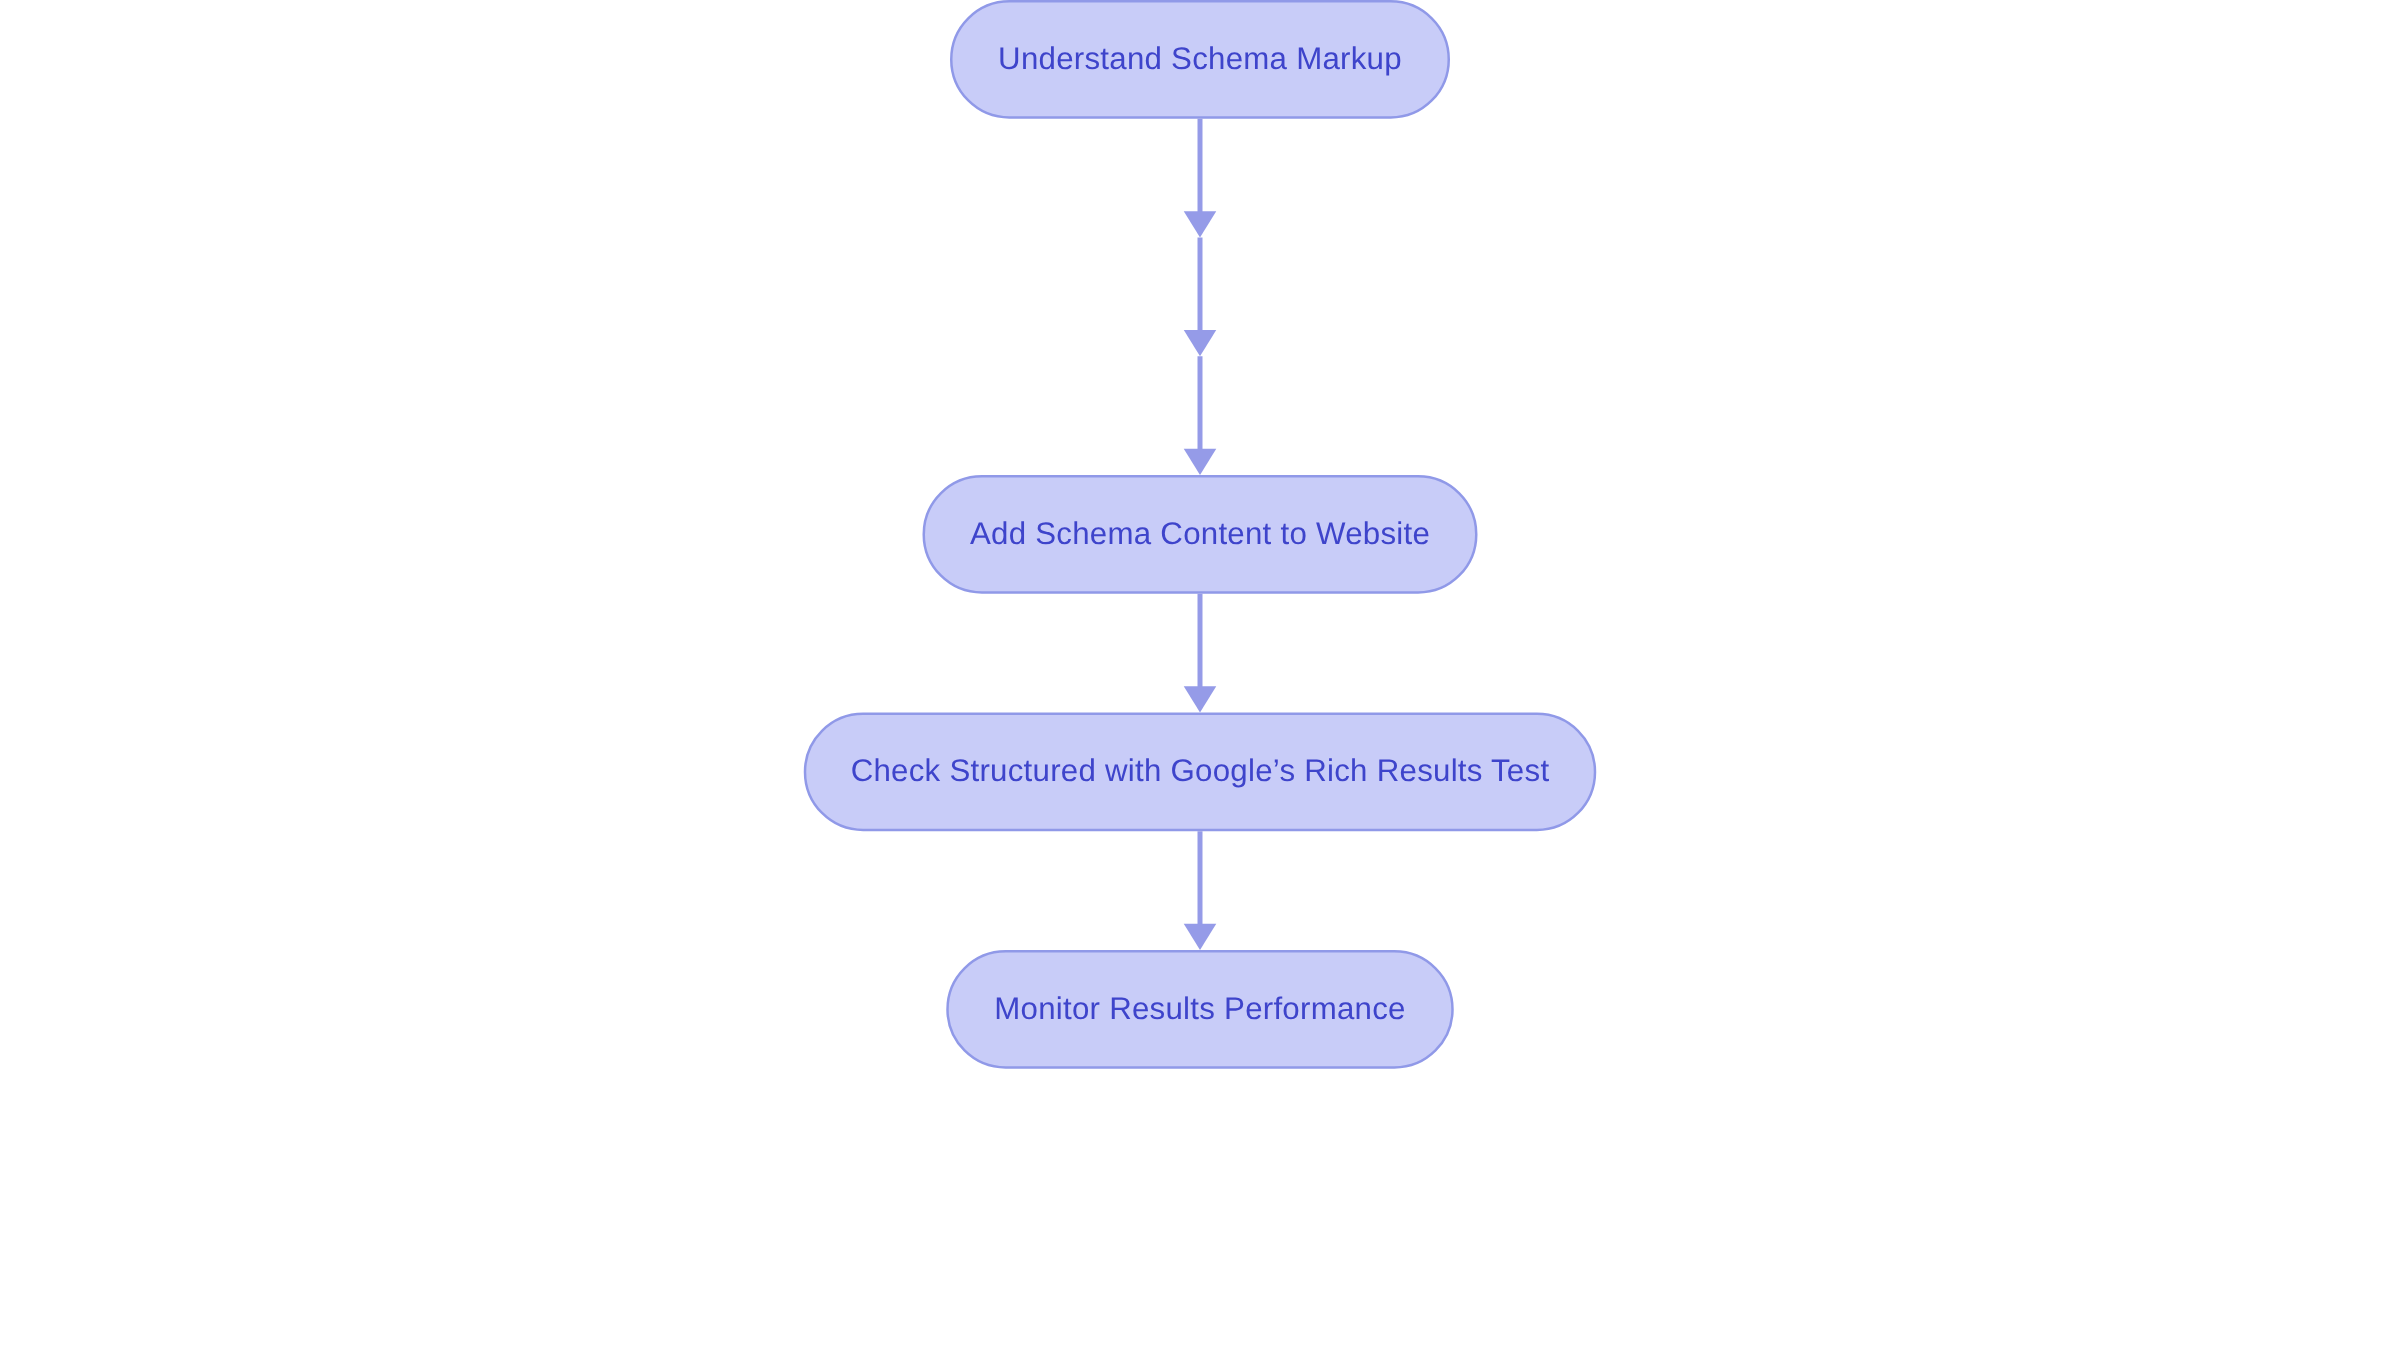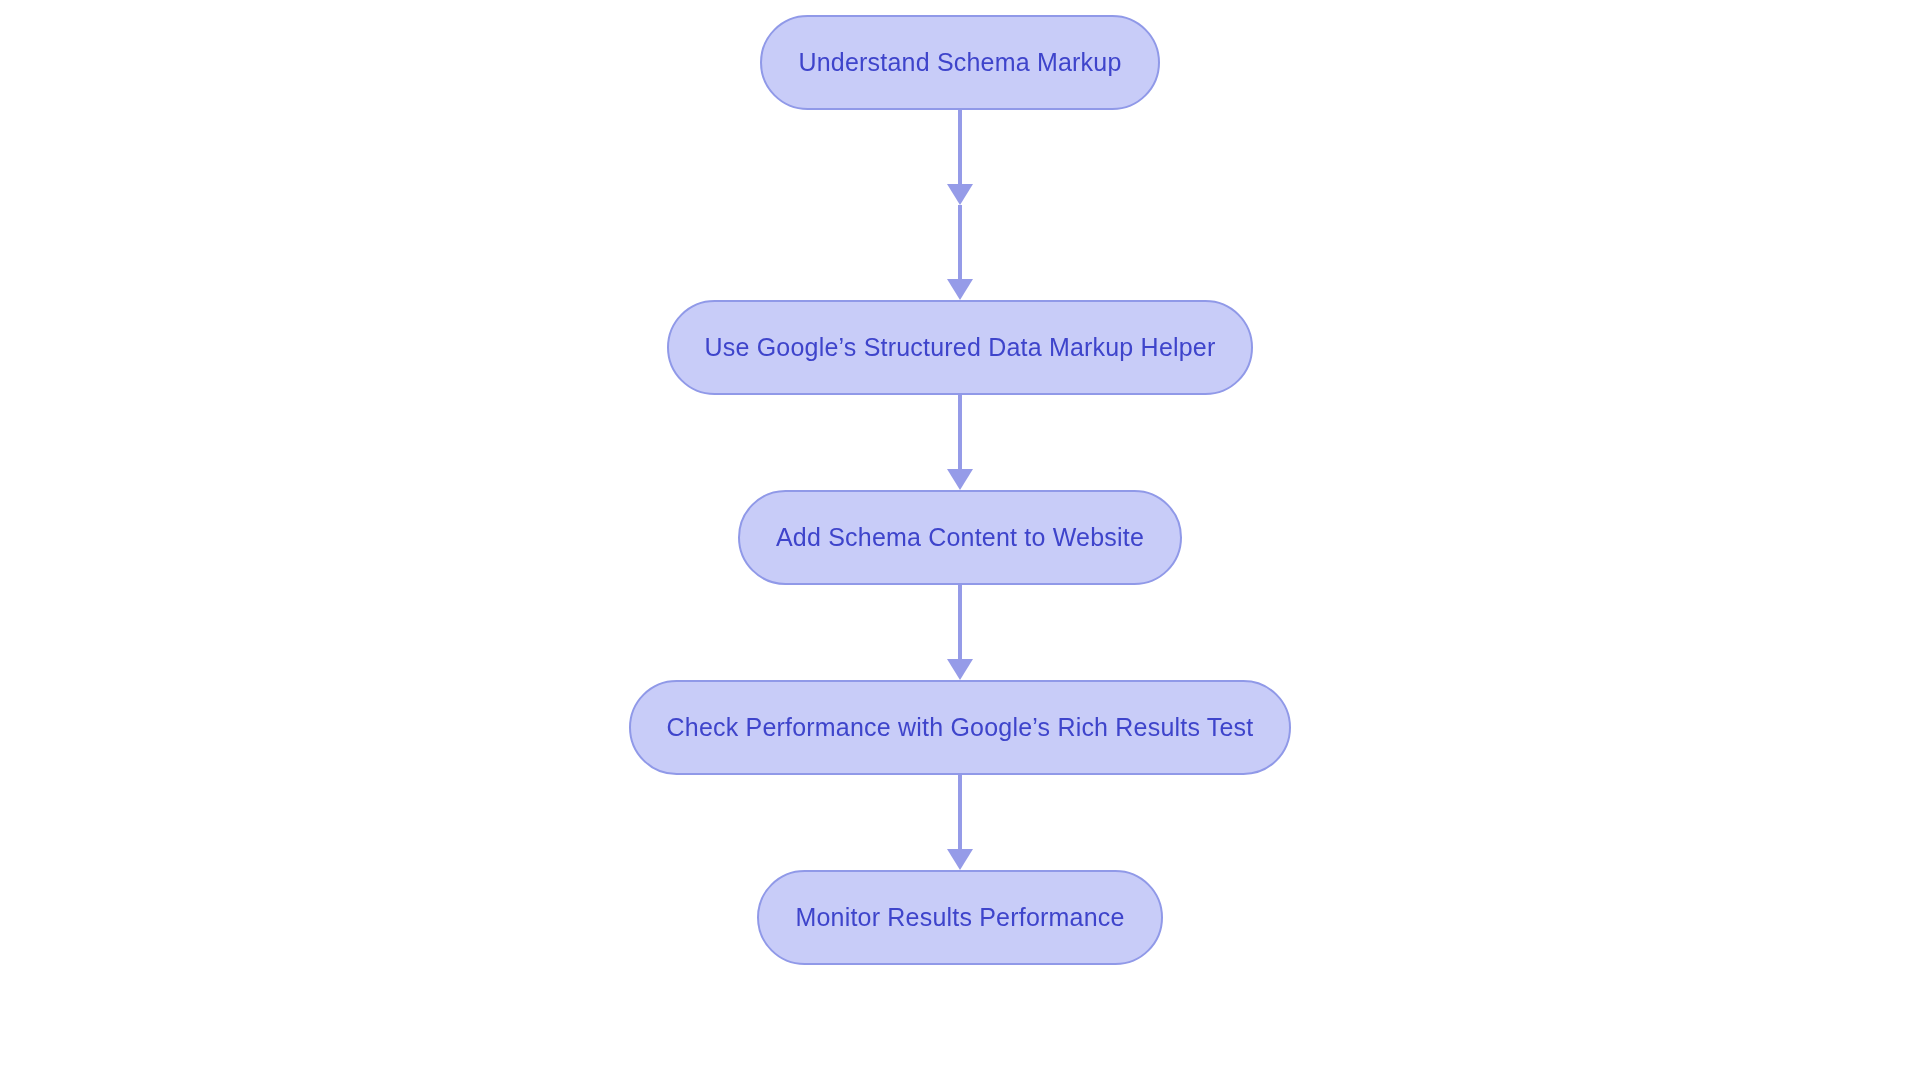--- a/index.html
+++ b/index.html
@@ -13,21 +13,20 @@
   html, body {
     width: 1920px;
     height: 1083px;
     background: var(--page_bg);
     font-family: "Liberation Sans", "DejaVu Sans", sans-serif;
     overflow: hidden;
   }
   .flowchart {
     width: 1920px;
     height: 1083px;
-    padding-top: 15px;
     display: flex;
     flex-direction: column;
     align-items: center;
   }
   .node {
     height: 95px;
     flex: 0 0 95px;
     display: flex;
     align-items: center;
     justify-content: center;
@@ -76,40 +75,37 @@
     <div class="shaft"></div>
     <div class="head"></div>
   </div>
 
 
   <div class="arrow">
     <div class="shaft"></div>
     <div class="head"></div>
   </div>
 
-  <div class="node">
-    <span>Use Google’s Structured Data Markup Helper</span>
-  </div>
 
   <div class="arrow">
     <div class="shaft"></div>
     <div class="head"></div>
   </div>
 
   <div class="node">
     <span>Add Schema Content to Website</span>
   </div>
 
   <div class="arrow">
     <div class="shaft"></div>
     <div class="head"></div>
   </div>
 
   <div class="node">
-    <span>Check Performance with Google’s Rich Results Test</span>
+    <span>Check Structured with Google’s Rich Results Test</span>
   </div>
 
   <div class="arrow">
     <div class="shaft"></div>
     <div class="head"></div>
   </div>
 
   <div class="node">
     <span>Monitor Results Performance</span>
   </div>

